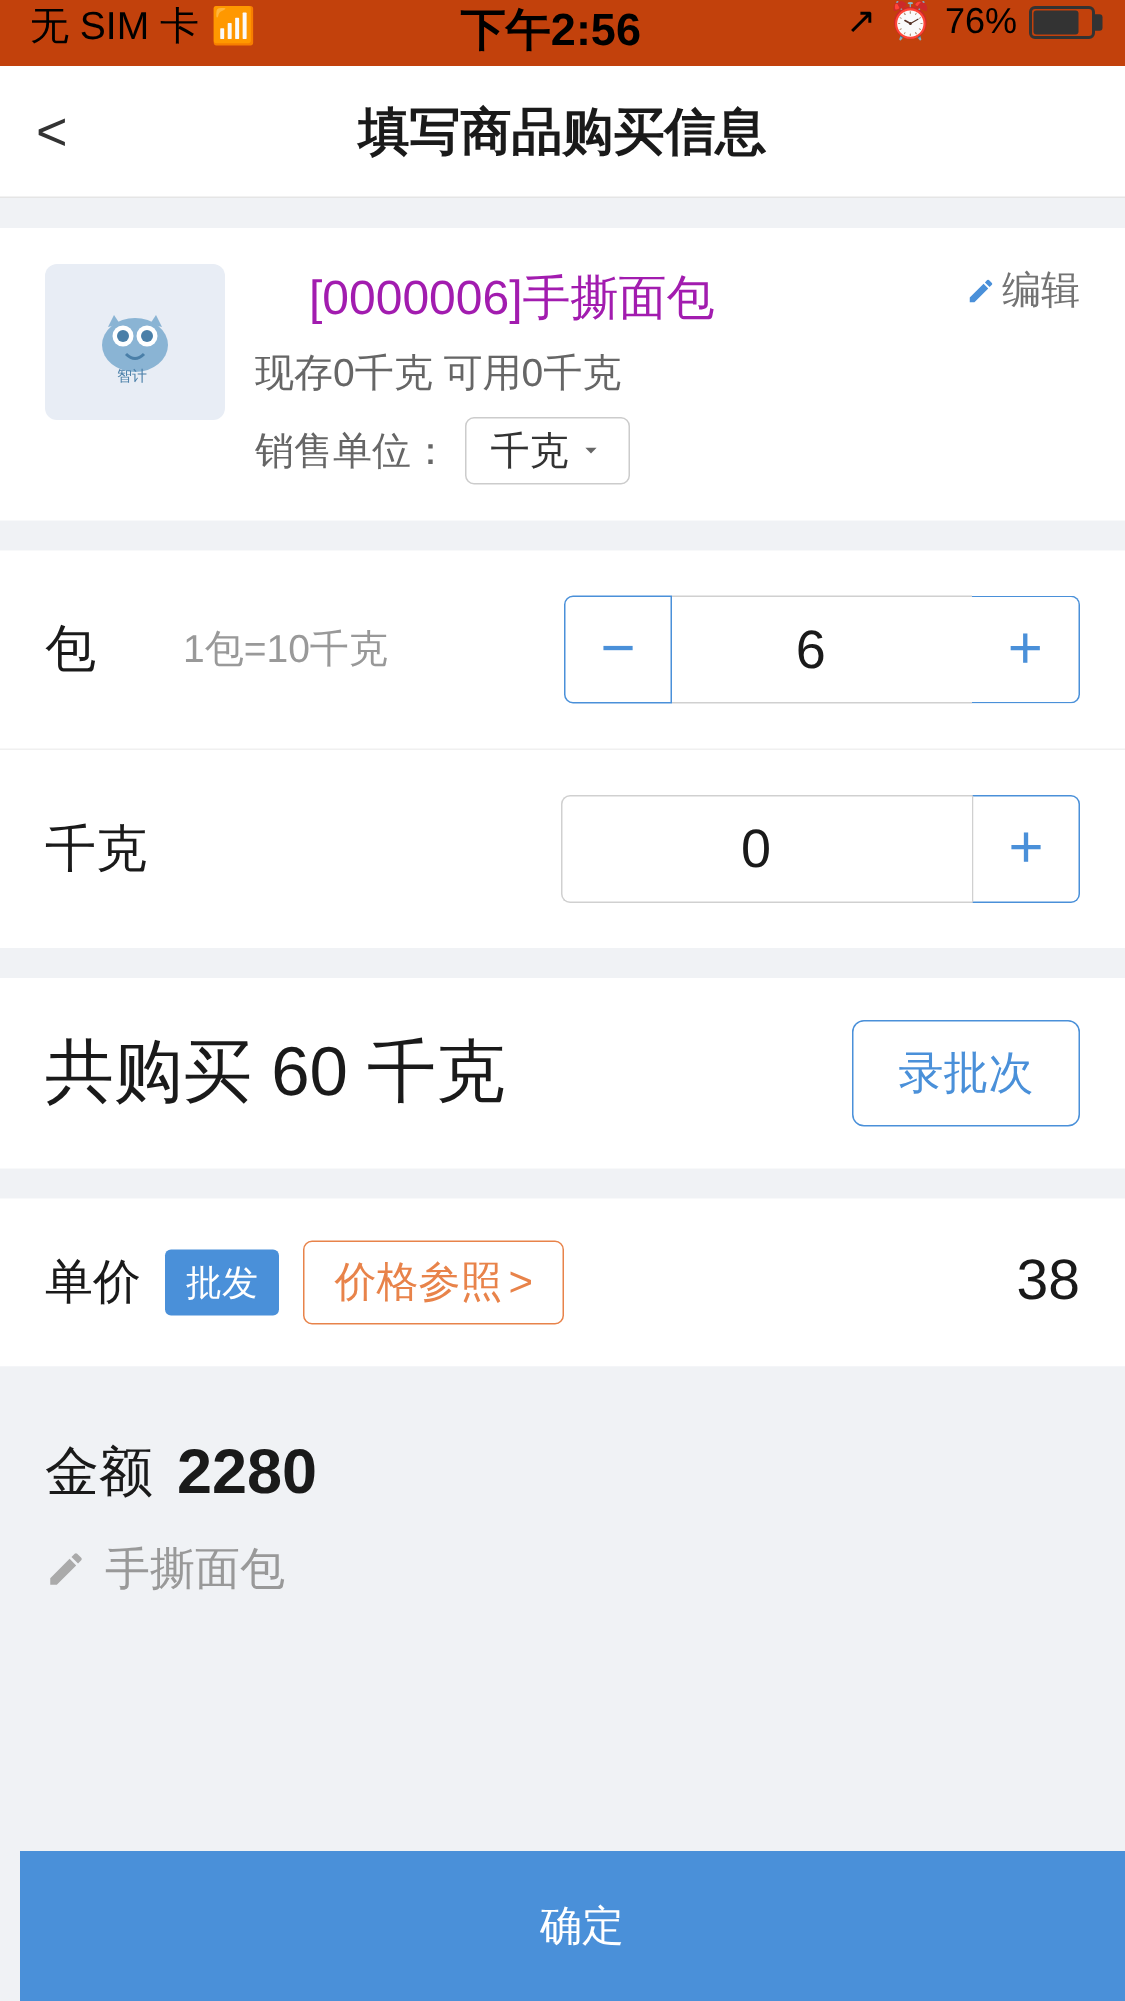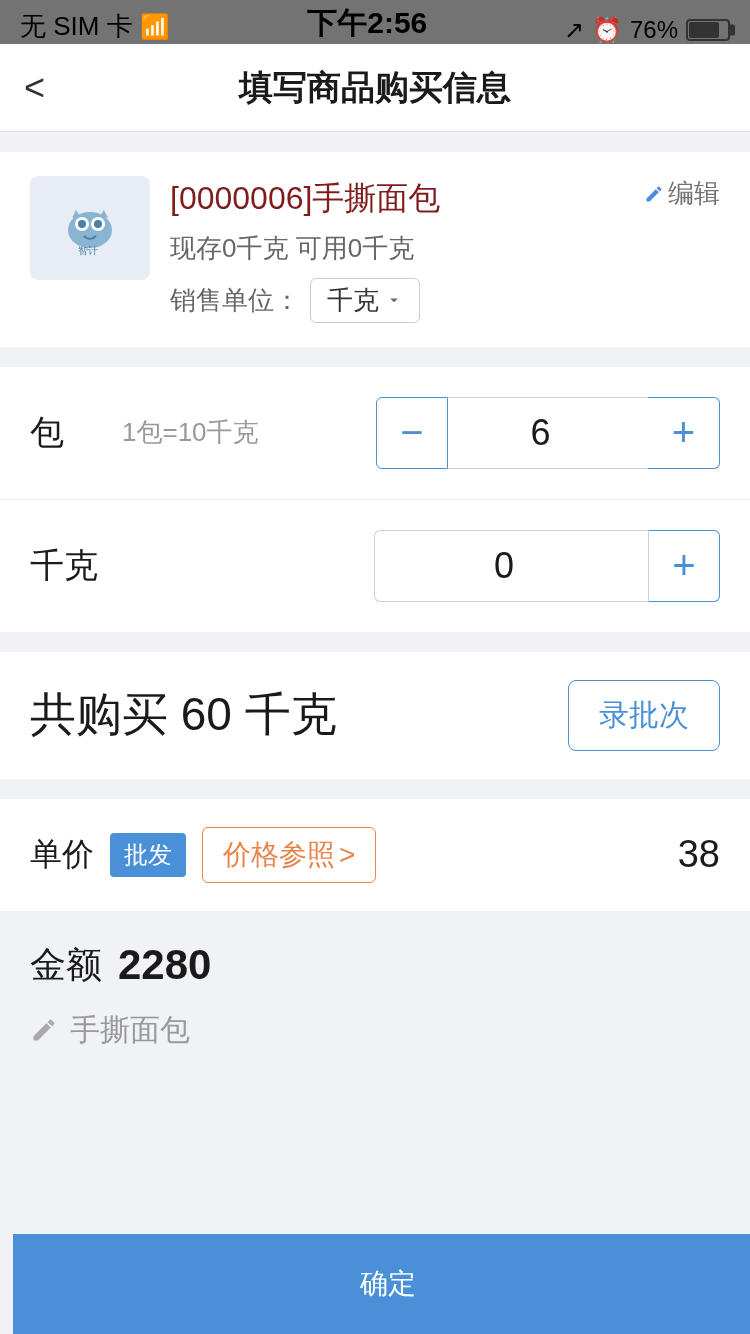--- a/index.html
+++ b/index.html
@@ -8,23 +8,23 @@
       width: 750px;
       min-height: 1334px;
       font-family: -apple-system, "PingFang SC", "Helvetica Neue", sans-serif;
       background: #f0f2f5;
       position: relative;
     }
 
     
     .status-bar {
       height: 44px;
-      background: #737373;
-      display: flex;
-      align-items: flex-end;
+      background: #c2410c;
+      display: flex;
+      align-items: flex-start;
       justify-content: space-between;
       padding: 0 20px;
       font-size: 28px;
       font-weight: 500;
       gap: 20px;
     }
     .status-left { display: flex; align-items: center; gap: 8px; font-size: 26px; }
     .status-center { font-size: 30px; font-weight: 600; }
     .status-right { display: flex; align-items: center; gap: 8px; font-size: 24px; }
     .battery-icon {
@@ -106,23 +106,24 @@
     .product-info {
       flex: 1;
     }
     .product-header {
       display: flex;
       justify-content: space-between;
       align-items: flex-start;
     }
     .product-name {
       font-size: 32px;
-      color: #7f1d1d;
+      color: #a21caf;
       font-weight: 500;
       line-height: 1.4;
+      margin-left: 36px;
     }
     .edit-link {
       color: #737373;
       font-size: 26px;
       display: flex;
       align-items: center;
       gap: 4px;
       white-space: nowrap;
     }
     .product-stock {
@@ -280,21 +281,21 @@
     .price-value {
       margin-left: auto;
       font-size: 38px;
       color: #1a1a1a;
       font-weight: 500;
     }
 
     
     .amount-section {
       background: #f0f2f5;
-      padding: 30px 30px 20px;
+      padding: 46px 30px 20px;
       margin-top: 0;
     }
     .amount-row {
       display: flex;
       align-items: center;
       gap: 16px;
       font-size: 36px;
       color: #1a1a1a;
     }
     .amount-value {

